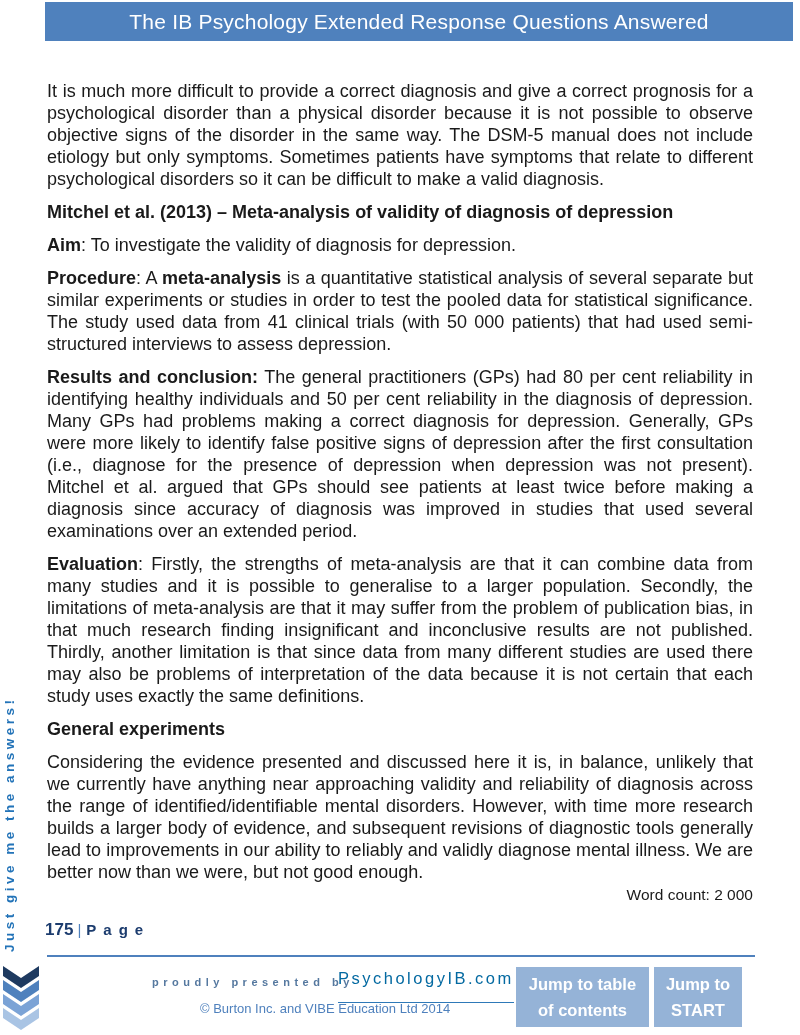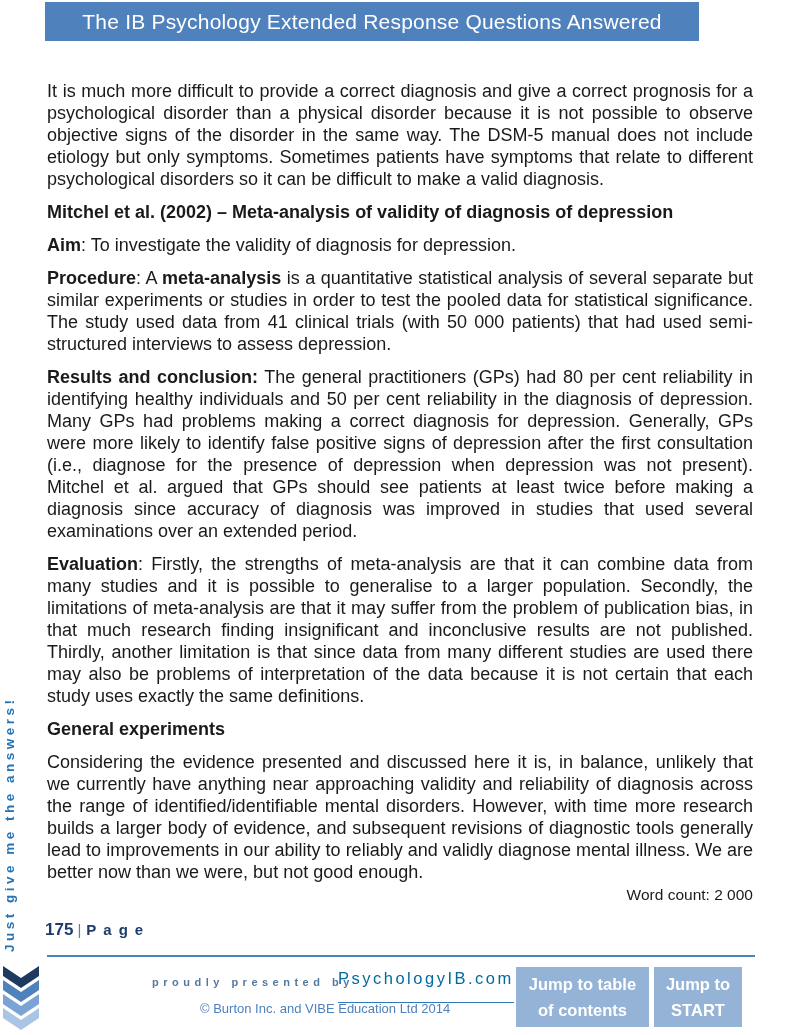--- a/index.html
+++ b/index.html
@@ -9,21 +9,21 @@
     height: 1035px;
     background: #ffffff;
     font-family: "Liberation Sans", sans-serif;
     overflow: hidden;
   }
 
   
   .titlebar {
     position: absolute;
     left: 45px; top: 2px;
-    width: 654px; height: 39px;
+    width: 748px; height: 39px;
     background: #4f81bd;
     color: #ffffff;
     display: flex; align-items: center; justify-content: center;
     font-size: 21px;
     letter-spacing: 0.2px;
   }
 
   
   .tagline {
     position: absolute;
@@ -133,21 +133,21 @@
 
   <header class="titlebar">
     <span>The IB Psychology Extended Response Questions Answered</span>
   </header>
 
   <div class="tagline">Just give me the answers!</div>
 
   <main class="content">
     <div>
         <p class="para"><span>It is much more difficult to provide a correct diagnosis and give a correct prognosis for a psychological disorder than a physical disorder because it is not possible to observe objective signs of the disorder in the same way. The DSM-5 manual does not include etiology but only symptoms. Sometimes patients have symptoms that relate to different psychological disorders so it can be difficult to make a valid diagnosis.</span></p>
-        <p class="para heading"><span class="b">Mitchel et al. (2002) – Meta-analysis of validity of diagnosis of depression</span></p>
+        <p class="para heading"><span class="b">Mitchel et al. (2013) – Meta-analysis of validity of diagnosis of depression</span></p>
         <p class="para"><span class="b">Aim</span><span>: To investigate the validity of diagnosis for depression.</span></p>
         <p class="para"><span class="b">Procedure</span><span>: A </span><span class="b">meta-analysis</span><span> is a quantitative statistical analysis of several separate but similar experiments or studies in order to test the pooled data for statistical significance. The study used data from 41 clinical trials (with 50 000 patients) that had used semi-structured interviews to assess depression.</span></p>
         <p class="para"><span class="b">Results and conclusion:</span><span> The general practitioners (GPs) had 80 per cent reliability in identifying healthy individuals and 50 per cent reliability in the diagnosis of depression. Many GPs had problems making a correct diagnosis for depression. Generally, GPs were more likely to identify false positive signs of depression after the first consultation (i.e., diagnose for the presence of depression when depression was not present). Mitchel et al. argued that GPs should see patients at least twice before making a diagnosis since accuracy of diagnosis was improved in studies that used several examinations over an extended period.</span></p>
         <p class="para"><span class="b">Evaluation</span><span>: Firstly, the strengths of meta-analysis are that it can combine data from many studies and it is possible to generalise to a larger population. Secondly, the limitations of meta-analysis are that it may suffer from the problem of publication bias, in that much research finding insignificant and inconclusive results are not published. Thirdly, another limitation is that since data from many different studies are used there may also be problems of interpretation of the data because it is not certain that each study uses exactly the same definitions.</span></p>
         <p class="para heading"><span class="b">General experiments</span></p>
         <p class="para"><span>Considering the evidence presented and discussed here it is, in balance, unlikely that we currently have anything near approaching validity and reliability of diagnosis across the range of identified/identifiable mental disorders. However, with time more research builds a larger body of evidence, and subsequent revisions of diagnostic tools generally lead to improvements in our ability to reliably and validly diagnose mental illness. We are better now than we were, but not good enough.</span></p>
       </div>
   </main>
 
   <div class="word-count">Word count: 2 000</div>

